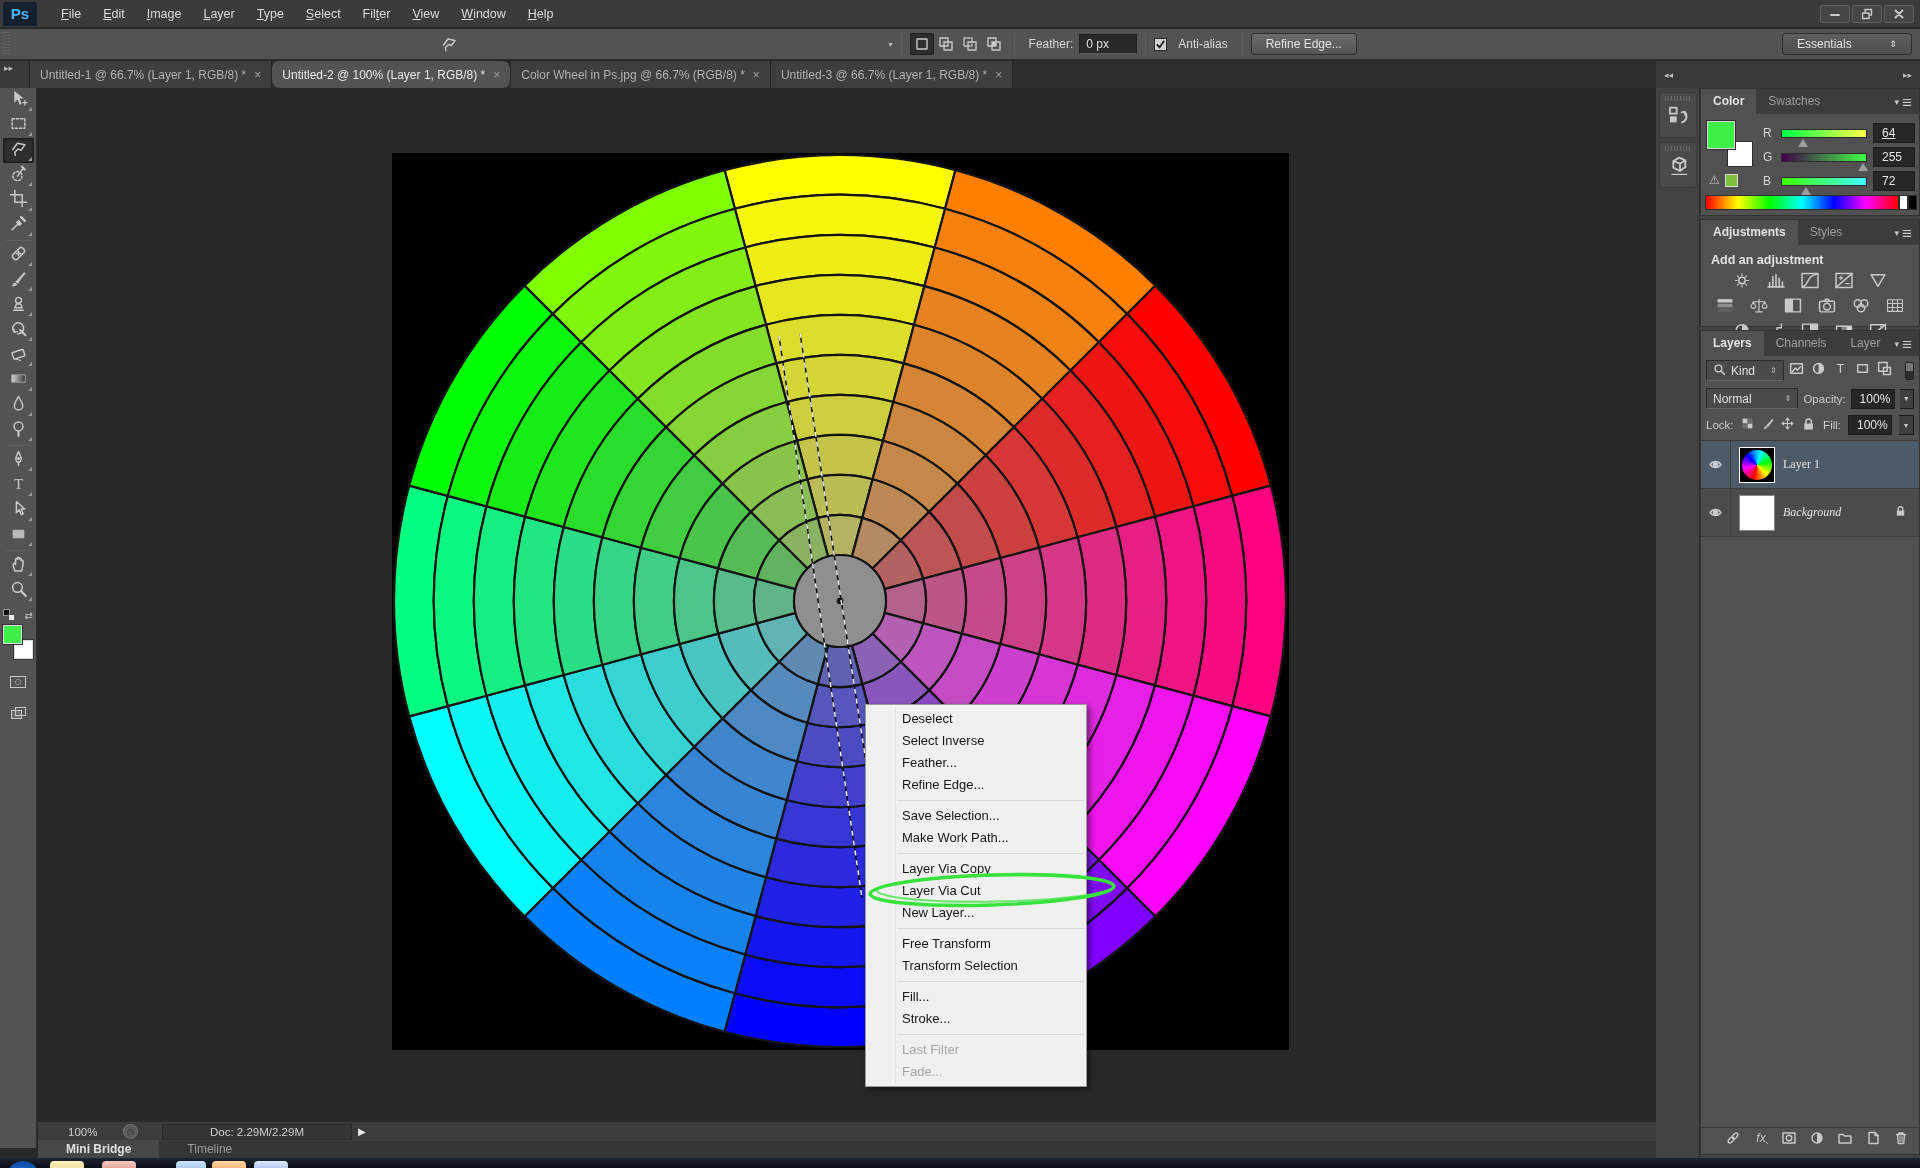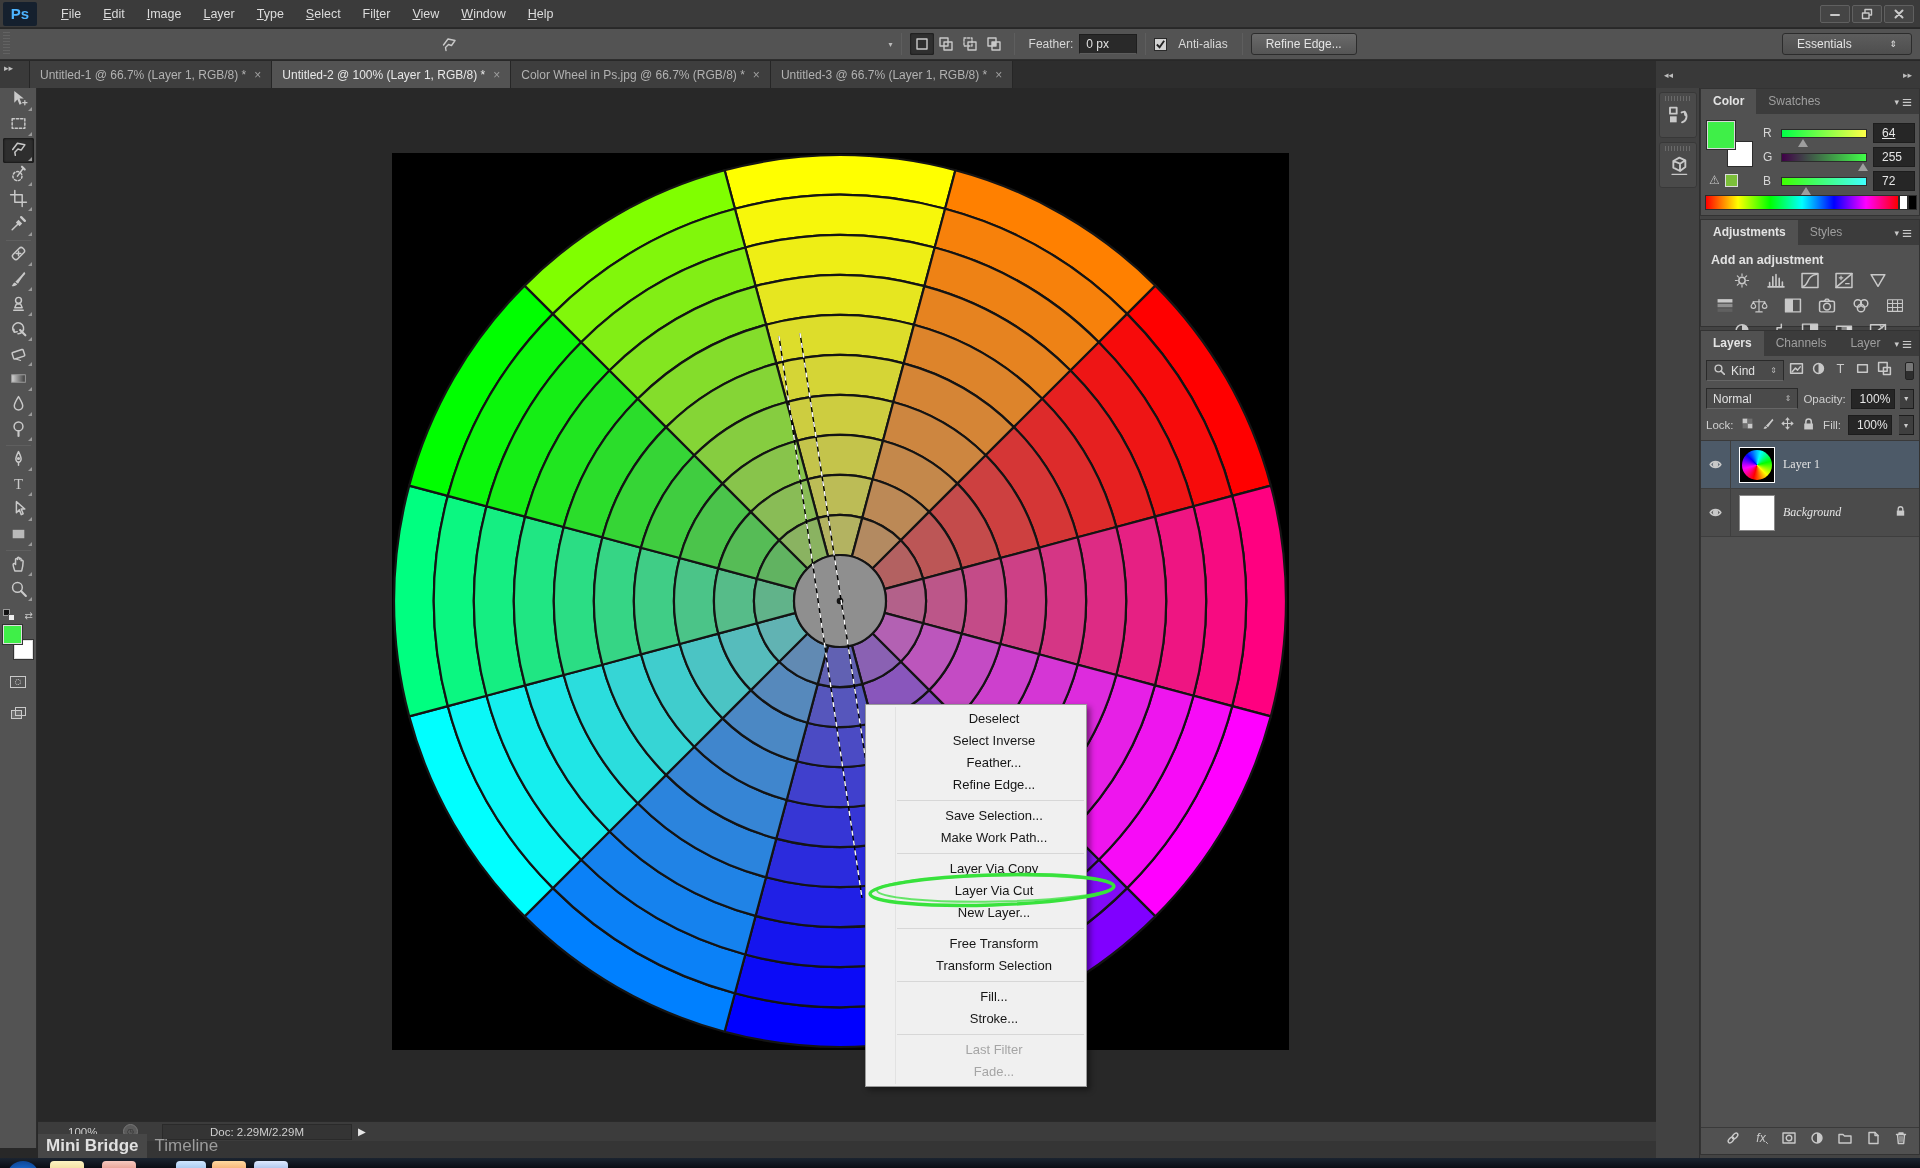--- a/index.html
+++ b/index.html
@@ -26,52 +26,52 @@
   .optlabel { font-size:12px; color:#d8d8d8; margin:0 6px; }
   .optinput { width:58px; height:20px; background:#292929; border:1px solid #1e1e1e; border-bottom-color:#5c5c5c; color:#e0e0e0; font-size:12px; padding:2px 6px; }
   .checkbox { width:13px; height:13px; background:#d2d2d2; border:1px solid #2a2a2a; display:flex; align-items:center; justify-content:center; margin-right:5px; }
   .pushbtn { height:22px; padding:0 14px; font-size:12px; color:#e4e4e4; background:linear-gradient(#6a6a6a,#555); border:1px solid #2c2c2c; border-radius:3px; display:flex; align-items:center; }
   #workspace { margin-left:auto; margin-right:8px; width:130px; justify-content:space-between; background:linear-gradient(#5d5d5d,#4e4e4e); }
 
   
   #tabbar { left:0; top:61px; width:1656px; height:27px; background:#2d2d2d; display:flex; align-items:stretch; }
   #tab-collapse { width:30px; background:#3a3a3a; border-right:1px solid #262626; color:#bdbdbd; font-size:9px; padding:2px 0 0 4px; }
   .doc-tab { display:flex; align-items:center; gap:8px; padding:0 10px; font-size:12px; background:#3e3e3e; color:#b2b2b2; border-right:1px solid #262626; white-space:nowrap; }
-  .doc-tab.active { background:#535353; color:#e8e8e8; }
+  .doc-tab.active { background:#535353; color:#e8e8e8;border-radius:8px; }
   .tab-close { color:#9f9f9f; font-size:12px; }
 
   
   #toolbar { left:0; top:88px; width:37px; height:1060px; background:#535353; border-right:1px solid #2c2c2c; }
   .tool { width:31px; height:25px; margin:0 auto; display:flex; align-items:center; justify-content:center; position:relative; }
   .tool.selected { background:#2e2e2e; border-radius:2px; box-shadow:inset 0 0 3px #000; }
   .tool.fly::after { content:""; position:absolute; right:2px; bottom:2px; border-left:4px solid transparent; border-bottom:4px solid #9a9a9a; }
   .toolsep { width:25px; height:1px; background:#444; border-bottom:1px solid #5f5f5f; margin:2px auto; }
   #fgbg { position:relative; width:30px; height:34px; margin:4px auto 0; }
   #fgswatch { position:absolute; left:0; top:0; width:19px; height:19px; border:1px solid #dedede; outline:1px solid #333; }
   #bgswatch { position:absolute; right:0; bottom:0; width:19px; height:19px; border:1px solid #dedede; outline:1px solid #333; background:#fff; }
   #swapicons { width:30px; margin:6px auto 0; display:flex; justify-content:space-between; align-items:center; }
 
   
   #canvas-area { left:38px; top:88px; width:1618px; height:1033px; background:#282828; }
   #wheelsvg { left:392px; top:153px; }
 
   
   #context-menu { left:865px; top:704px; width:222px; background:#f0f0f0; border:1px solid #9b9b9b; box-shadow:3px 3px 6px rgba(0,0,0,.45); padding:3px 0; font-size:13px; color:#161616; }
   #context-menu::before { content:""; position:absolute; left:29px; top:2px; bottom:2px; width:1px; background:#e2e2e2; }
-  .cm-item { height:22px; line-height:22px; padding-left:36px; white-space:nowrap;text-align:center; }
+  .cm-item { height:22px; line-height:22px; padding-left:36px; white-space:nowrap; }
   .cm-item.disabled { color:#a5a5a5; }
   .cm-sep { height:1px; background:#d7d7d7; margin:4px 2px 4px 31px; }
   #annotation { left:852px; top:862px; pointer-events:none; }
 
   
   #statusbar { left:38px; top:1121px; width:1618px; height:20px; background:#3c3c3c; border-top:1px solid #2a2a2a; display:flex; align-items:center; font-size:11.5px; color:#cfcfcf; }
   #zoomfield { margin-left:30px; width:55px; }
   #docfield { width:190px; text-align:center; margin-left:24px; background:#343434; border:1px solid #2a2a2a; height:16px; line-height:15px; }
   #bottombar { left:38px; top:1141px; width:1618px; height:17px; background:#353535; display:flex; align-items:flex-end; }
-  .btab { font-size:17px; padding:2px 8px; color:#9c9c9c; }
+  .btab { font-size:12px; padding:2px 28px; color:#9c9c9c; }
   .btab.active { background:#474747; color:#e0e0e0; font-weight:bold; }
 
   
   #dock-header { left:1656px; top:61px; width:264px; height:27px; background:#393939; display:flex; justify-content:space-between; align-items:center; font-size:9px; color:#bdbdbd; padding:0 8px; }
   #dockstrip { left:1656px; top:88px; width:44px; height:1070px; background:#424242; border-right:1px solid #2e2e2e; }
   .strip-btn { width:38px; height:46px; margin:4px auto 0; background:#4a4a4a; border:1px solid #383838; border-radius:3px; display:flex; flex-direction:column; align-items:center; }
   .strip-grip { width:26px; height:5px; margin-top:3px; background-image:repeating-linear-gradient(90deg,#6a6a6a 0 1px, transparent 1px 3px); }
   #rightpanels { left:1700px; top:88px; width:220px; height:1070px; background:#434343; }
   .pgroup { position:absolute; left:0; width:220px; background:#515151; border:1px solid #333; }
   .ptabs { height:25px; background:#3c3c3c; display:flex; align-items:stretch; }

